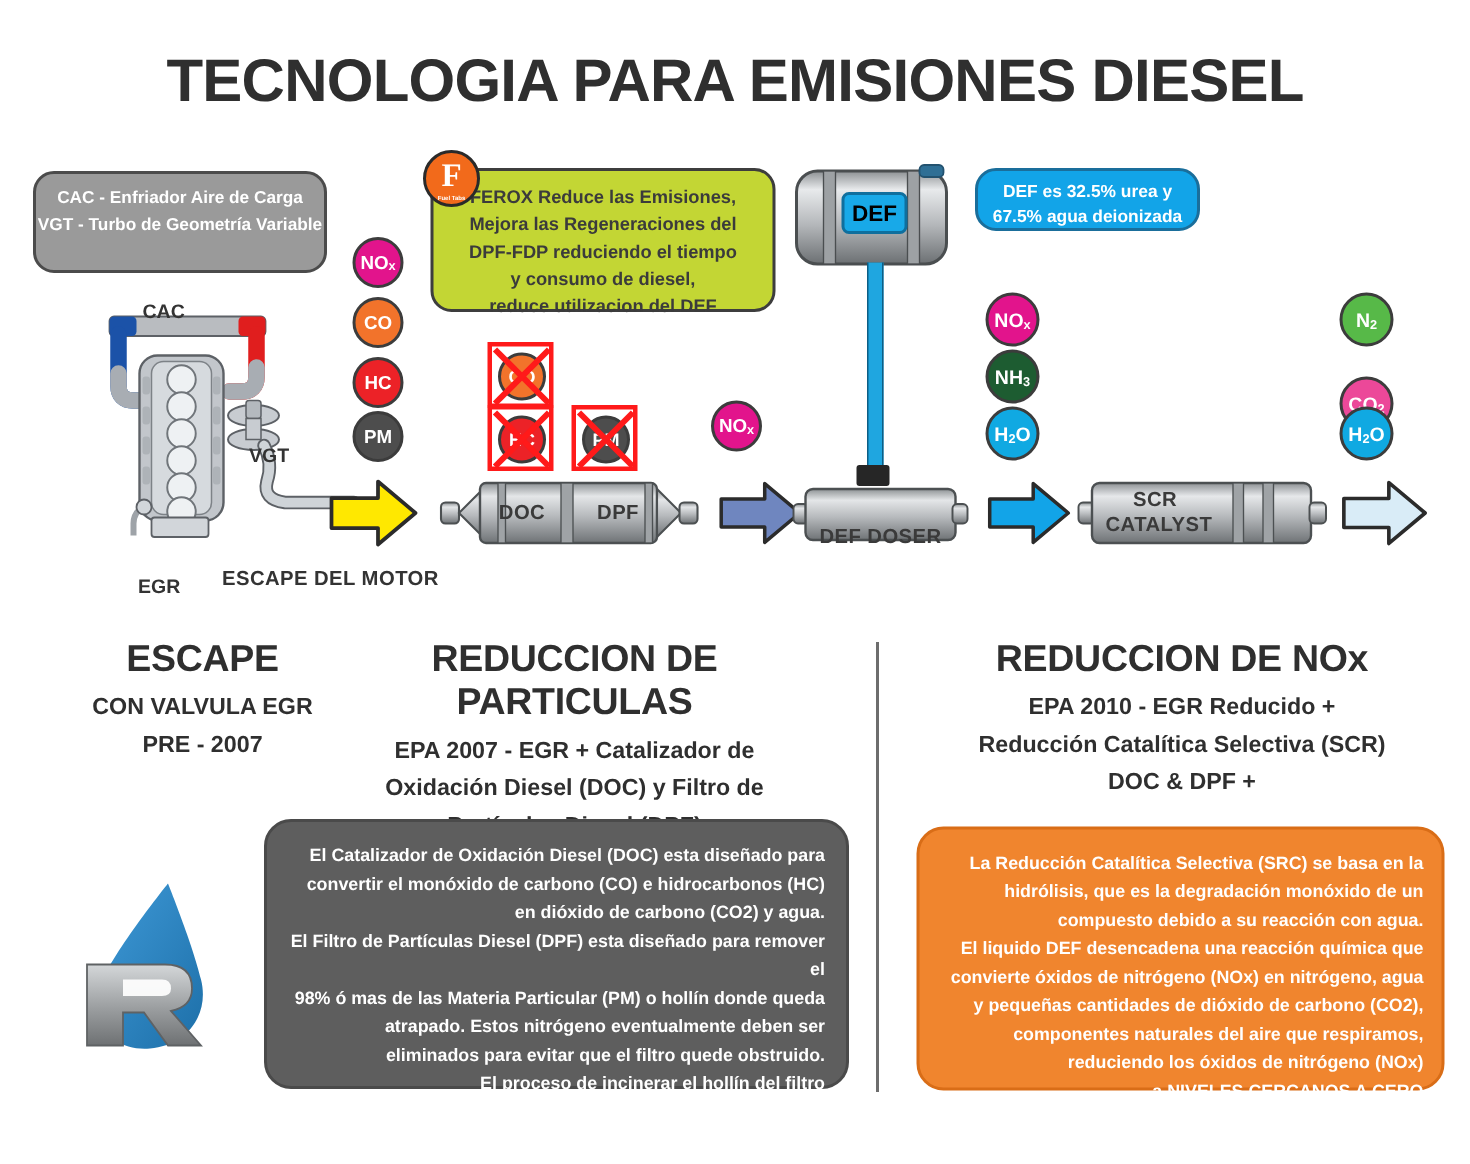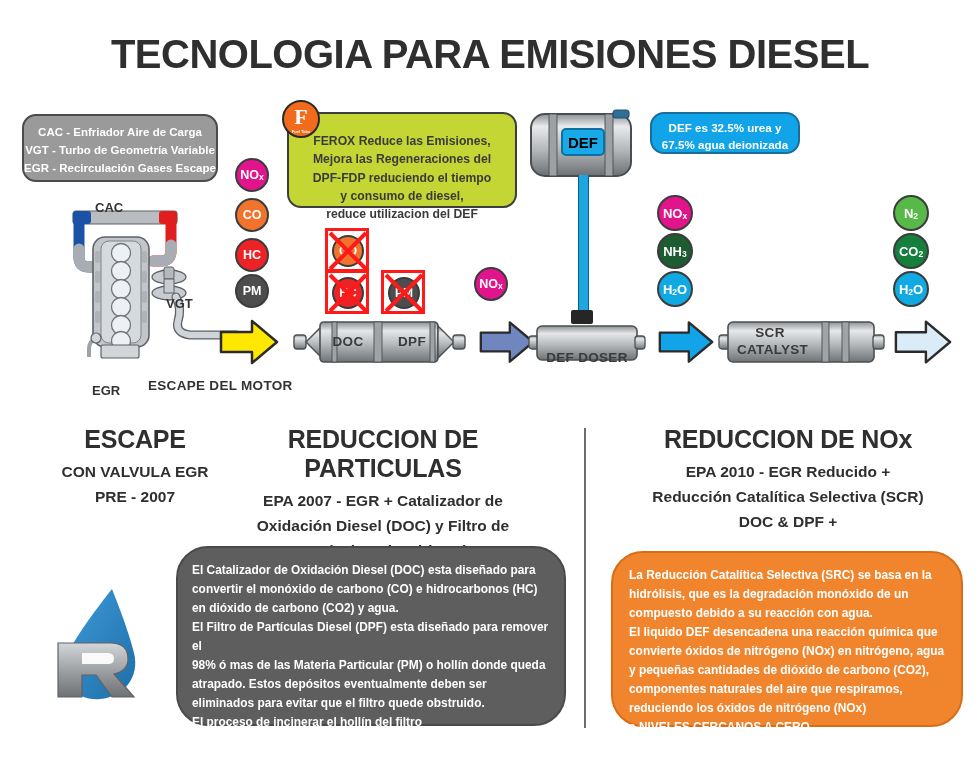--- a/index.html
+++ b/index.html
@@ -23,21 +23,21 @@
   .box-legend{
     left:22px;top:114px;width:196px;height:68px;
     background:#9a9a9a;border:2px solid #4b4b4b;
     color:#ffffff;font-size:11.5px;font-weight:bold;line-height:1.55;
     padding-top:8px;
   }
   .box-green{
     left:287px;top:112px;width:230px;height:96px;
     background:#c3d634;border:2px solid #3d3d3d;
     color:#3b3b3b;font-size:12.2px;font-weight:bold;line-height:1.5;
-    padding-top:18px;
+    padding-top:8px;
   }
   .box-blue{
     left:650px;top:112px;width:150px;height:42px;
     background:#12a4e8;border:2px solid #1a6e9b;
     color:#ffffff;font-size:11.6px;font-weight:bold;line-height:1.45;
     padding-top:6px;
   }
   .ferox-badge{
     position:absolute;left:282px;top:100px;width:34px;height:34px;border-radius:50%;
     background:#f26a1b;border:2px solid #2a2a2a;color:#fff;
@@ -105,21 +105,21 @@
   }
 
   
   .head{position:absolute;text-align:center;}
   .head .h1{font-size:25px;font-weight:bold;color:#2f2f2f;letter-spacing:-0.2px;}
   .head .h2{font-size:15.5px;font-weight:bold;color:#2f2f2f;line-height:1.62;margin-top:5px;}
 
   .divider{position:absolute;left:584px;top:428px;width:2px;height:300px;background:#6d6d6d;}
 
   
-  .desc{position:absolute;border-radius:32px;box-sizing:border-box;text-align:left;color:#fff;}
+  .desc{position:absolute;border-radius:18px;box-sizing:border-box;text-align:right;color:#fff;}
   .desc-gray{
     left:176px;top:546px;width:390px;height:180px;
     background:#5e5e5e;border:2px solid #4a4a4a;
     font-size:11.9px;font-weight:bold;line-height:1.6;padding:13px 14px 0 14px;
   }
   .desc-orange{
     left:611px;top:551px;width:352px;height:176px;
     background:#f0852e;border:2px solid #d96d17;
     font-size:11.9px;font-weight:bold;line-height:1.6;padding:13px 12px 0 16px;
   }
@@ -130,21 +130,20 @@
 </head>
 <body>
 
 <div class="stage">
 
   <div class="title">TECNOLOGIA PARA EMISIONES DIESEL</div>
 
   <div class="box box-legend">
     <div>CAC - Enfriador Aire de Carga</div>
     <div>VGT - Turbo de Geometría Variable</div>
-    <div>EGR - Recirculación Gases Escape</div>
   </div>
 
   <div class="box box-green">
     <div>FEROX Reduce las Emisiones,</div>
     <div>Mejora las Regeneraciones del</div>
     <div>DPF-FDP reduciendo el tiempo</div>
     <div>y consumo de diesel,</div>
     <div>reduce utilizacion del DEF</div>
   </div>
   <div class="ferox-badge">
@@ -348,21 +347,21 @@
     <div>CATALYST</div>
   </div>
 
   <svg class="arrow" style="left:893px;top:318px;" width="60" height="48" viewBox="0 0 62 48">
     <polygon points="3,14 34,14 34,3 59,24 34,45 34,34 3,34" fill="#d9ecf7" stroke="#2b2b2b" stroke-width="2.5" stroke-linejoin="round"></polygon>
   </svg>
 
   <div class="circ c36" id="so0" style="left: 893px; top: 195px; background: rgb(87, 185, 72);">
     <span><span>N</span><span class="sub">2</span></span>
   </div>
-  <div class="circ c36" id="so1" style="left: 893px; top: 233px; background: #15803d;">
+  <div class="circ c36" id="so1" style="left: 893px; top: 251px; background: #ec4899;">
     <span><span>CO</span><span class="sub">2</span></span>
   </div>
   <div class="circ c36" id="so2" style="left: 893px; top: 271px; background: rgb(16, 169, 226);">
     <span><span>H</span><span class="sub">2</span><span>O</span></span>
   </div>
 
   <div class="head" style="left:40px;top:425px;width:190px;">
     <div class="h1">ESCAPE</div>
     <div class="h2">CON VALVULA EGR</div>
     <div class="h2" style="margin-top:0">PRE - 2007</div>
@@ -383,21 +382,21 @@
     <div class="h2" style="margin-top:0">Reducción Catalítica Selectiva (SCR)</div>
     <div class="h2" style="margin-top:0">DOC &amp; DPF +</div>
   </div>
 
   <div class="desc desc-gray">
     <div>El Catalizador de Oxidación Diesel (DOC) esta diseñado para</div>
     <div>convertir el monóxido de carbono  (CO) e  hidrocarbonos (HC)</div>
     <div>en dióxido de carbono (CO2) y agua.</div>
     <div>El Filtro de Partículas Diesel (DPF) esta diseñado para remover el</div>
     <div>98% ó mas de las Materia Particular (PM) o hollín donde queda</div>
-    <div>atrapado. Estos depósitos eventualmente deben ser</div>
+    <div>atrapado. Estos nitrógeno eventualmente deben ser</div>
     <div>eliminados para evitar que el filtro quede obstruido.</div>
     <div>El proceso de incinerar el hollín del filtro</div>
     <div>se llama REGENERACION</div>
   </div>
 
   <div class="desc desc-orange">
     <div>La Reducción Catalítica Selectiva (SRC) se basa en la</div>
     <div>hidrólisis, que es la degradación monóxido de un</div>
     <div>compuesto debido a su reacción con agua.</div>
     <div>El liquido DEF desencadena una reacción química que</div>

